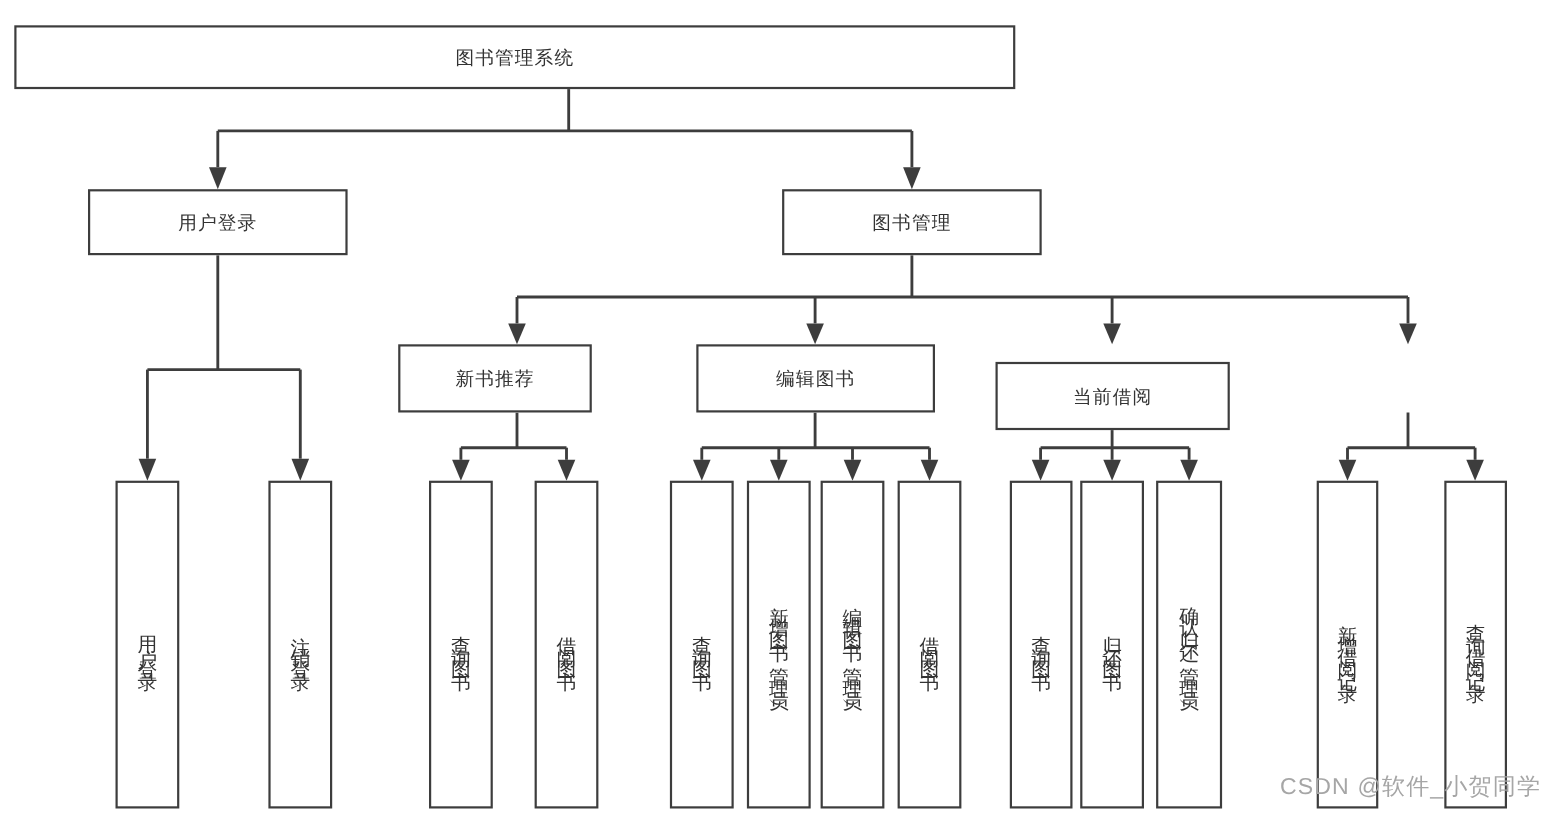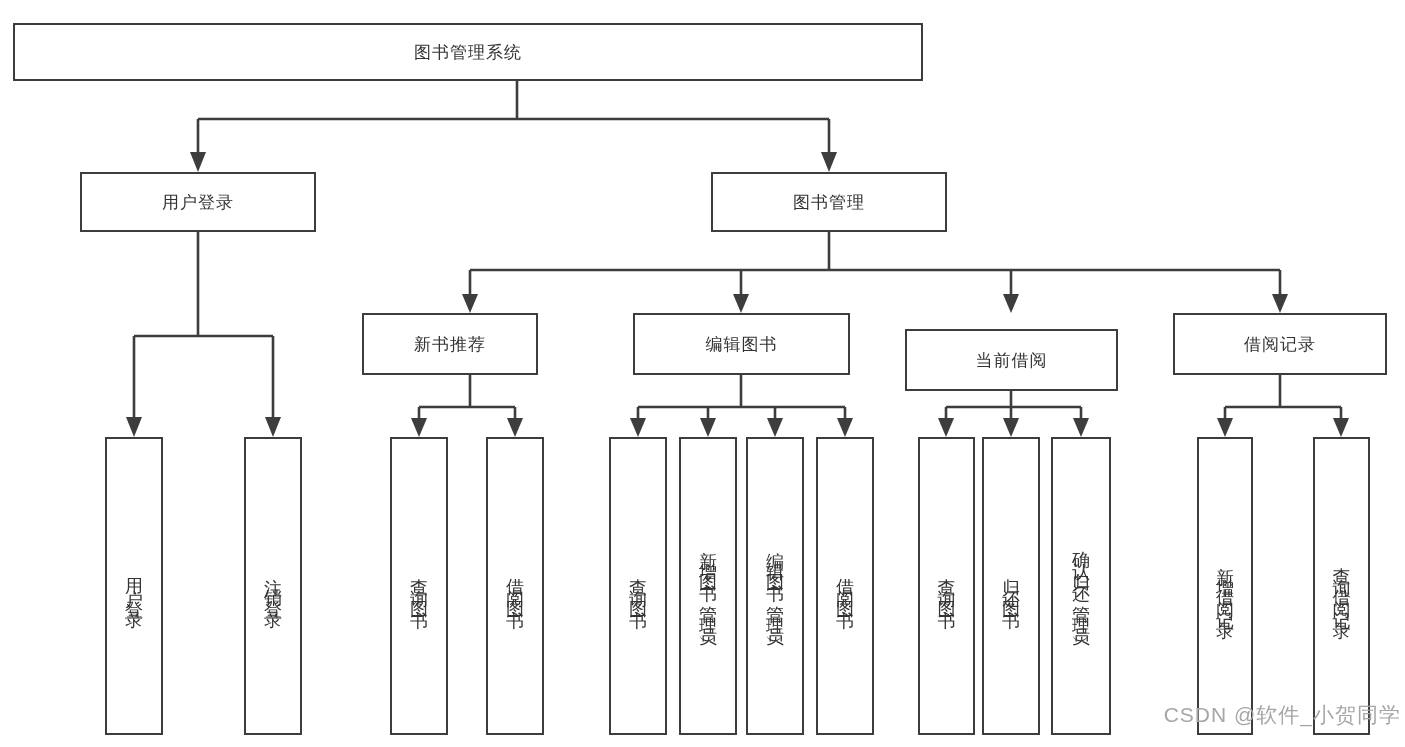--- a/index.html
+++ b/index.html
@@ -156,23 +156,20 @@
 
   <div class="hbox" style="left:362px; top:313px; width:176px; height:62px;">
     <span>新书推荐</span>
   </div>
   <div class="hbox" style="left:633px; top:313px; width:217px; height:62px;">
     <span>编辑图书</span>
   </div>
   <div class="hbox" style="left:905px; top:329px; width:213px; height:62px;">
     <span>当前借阅</span>
   </div>
-  <div class="hbox" style="left:1173px; top:313px; width:214px; height:62px;">
-    <span>借阅记录</span>
-  </div>
 
   <div class="vbox" style="left:105px;">
     <span>用户登录</span>
   </div>
   <div class="vbox" style="left:244px;">
     <span>注销登录</span>
   </div>
 
   <div class="vbox" style="left:390px;">
     <span>查询图书</span>

